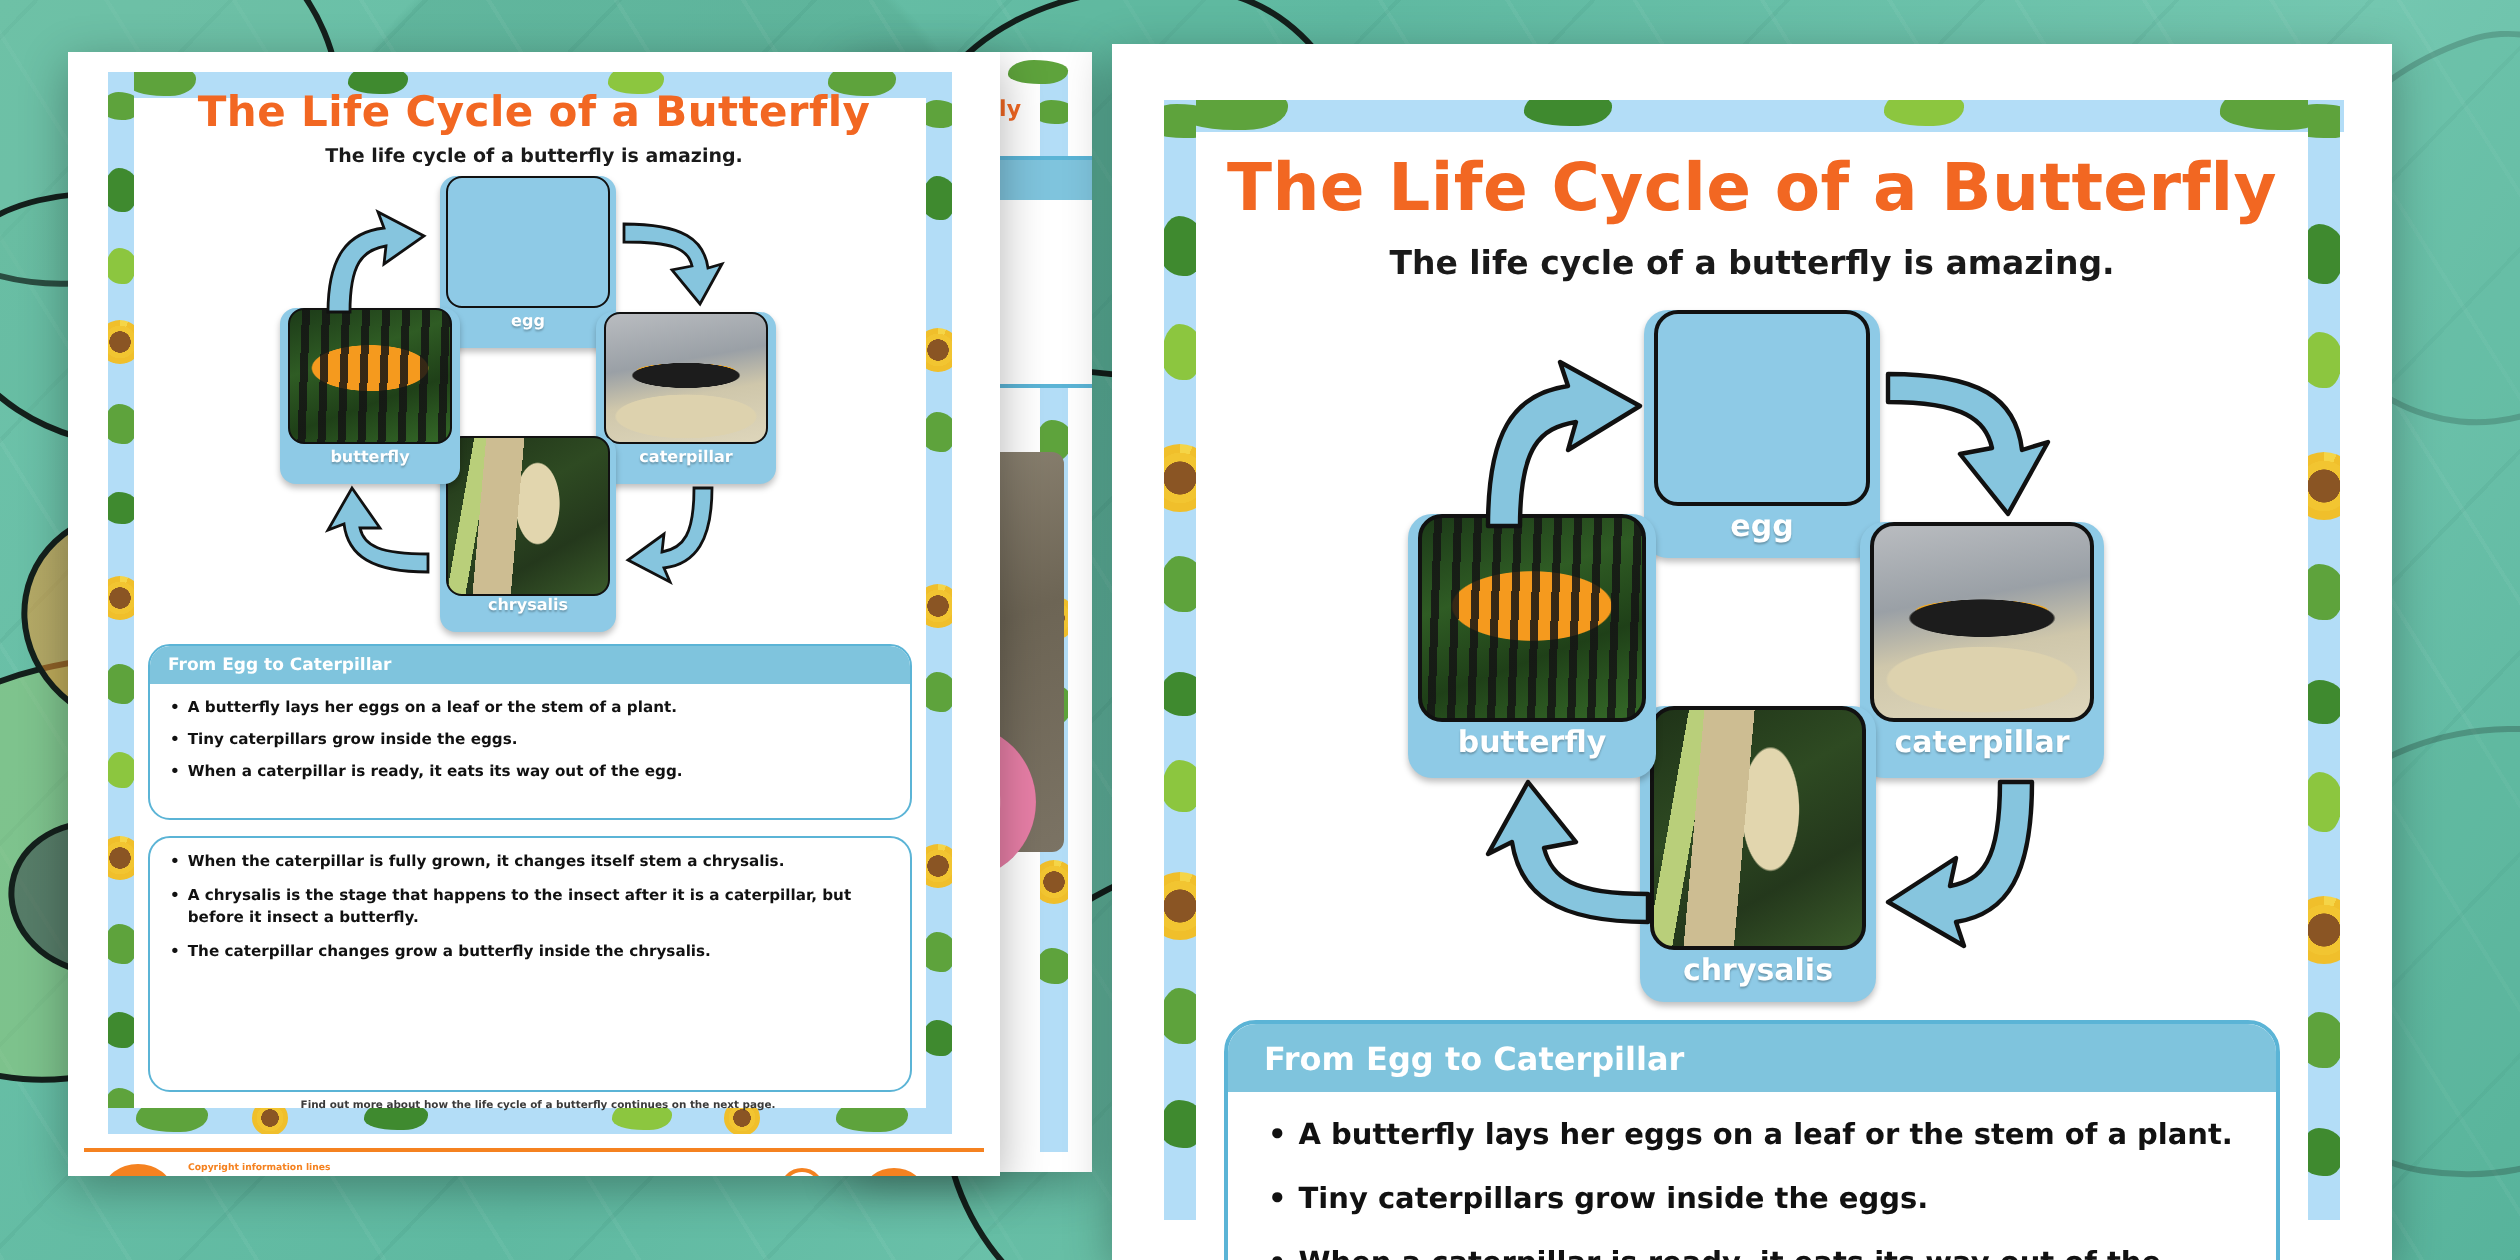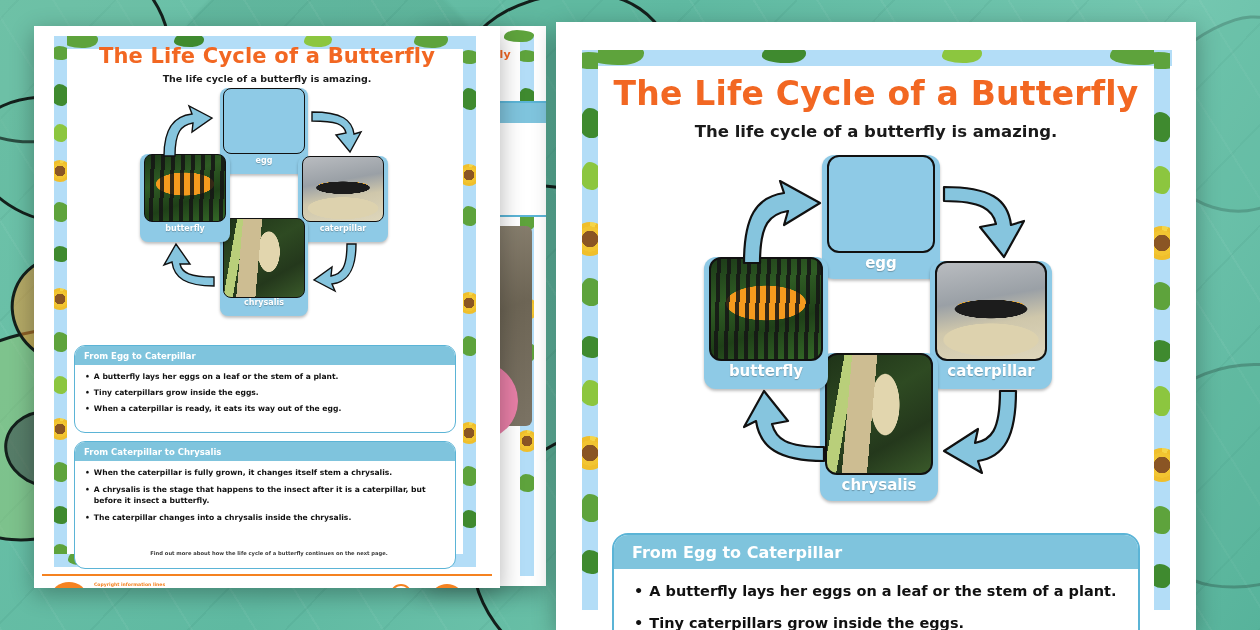--- a/index.html
+++ b/index.html
@@ -175,21 +175,20 @@
   .arrow { position: absolute; }
   .arrow svg { display: block; }
 
   
   .panel {
     position: absolute;
     border: 2px solid #5bb4d6;
     border-radius: 14px;
     background: #ffffff;
     overflow: hidden;
-    margin-top: 23px;
   }
   .panel-head {
     background: #7fc4dd;
     color: #ffffff;
     font-weight: 700;
     display: flex; align-items: center;
   }
   .panel-body { display: flex; flex-direction: column; }
   .bullet {
     color: #111;
@@ -387,33 +386,32 @@
             <span>Tiny caterpillars grow inside the eggs.</span>
           </div>
         <div class="bullet" style="font-size:7.6px;">
             <span class="dot" style="margin-right:4px;">•</span>
             <span>When a caterpillar is ready, it eats its way out of the egg.</span>
           </div>
       </div>
     </div>
 
     <div class="panel" style="left:40px;top:392px;width:382px;height:128px;border-radius:11px;border-width:1.5px;">
-      <div class="panel-head" style="height:19px;padding:0 9px;font-size:8.5px;">From Caterpillar to Chrysalis</div>
       <div class="panel-body" style="padding:7px 10px;gap:7px;">
         <div class="bullet" style="font-size:7.6px;line-height:1.35;">
             <span class="dot" style="margin-right:4px;">•</span>
             <span>When the caterpillar is fully grown, it changes itself stem a chrysalis.</span>
           </div>
         <div class="bullet" style="font-size:7.6px;line-height:1.35;">
             <span class="dot" style="margin-right:4px;">•</span>
             <span>A chrysalis is the stage that happens to the insect after it is a caterpillar, but before it insect a butterfly.</span>
           </div>
         <div class="bullet" style="font-size:7.6px;line-height:1.35;">
             <span class="dot" style="margin-right:4px;">•</span>
-            <span>The caterpillar changes into a chrysalis inside the chrysalis.</span>
+            <span>The caterpillar changes grow a butterfly inside the chrysalis.</span>
           </div>
       </div>
     </div>
 
     <div class="blurtext" style="position:absolute;left:60px;top:524px;width:350px;font-size:5.2px;text-align:center;">Find out more about how the life cycle of a butterfly continues on the next page.</div>
 
     <div class="footer-rule" style="left:8px;top:548px;width:450px;height:2px;"></div>
     <div class="twinkl-mark" style="left:18px;top:556px;width:34px;height:22px;"></div>
     <div class="footer-text" style="left:60px;top:556px;width:120px;font-size:4.6px;line-height:1.5;">Copyright information lines</div>
 

